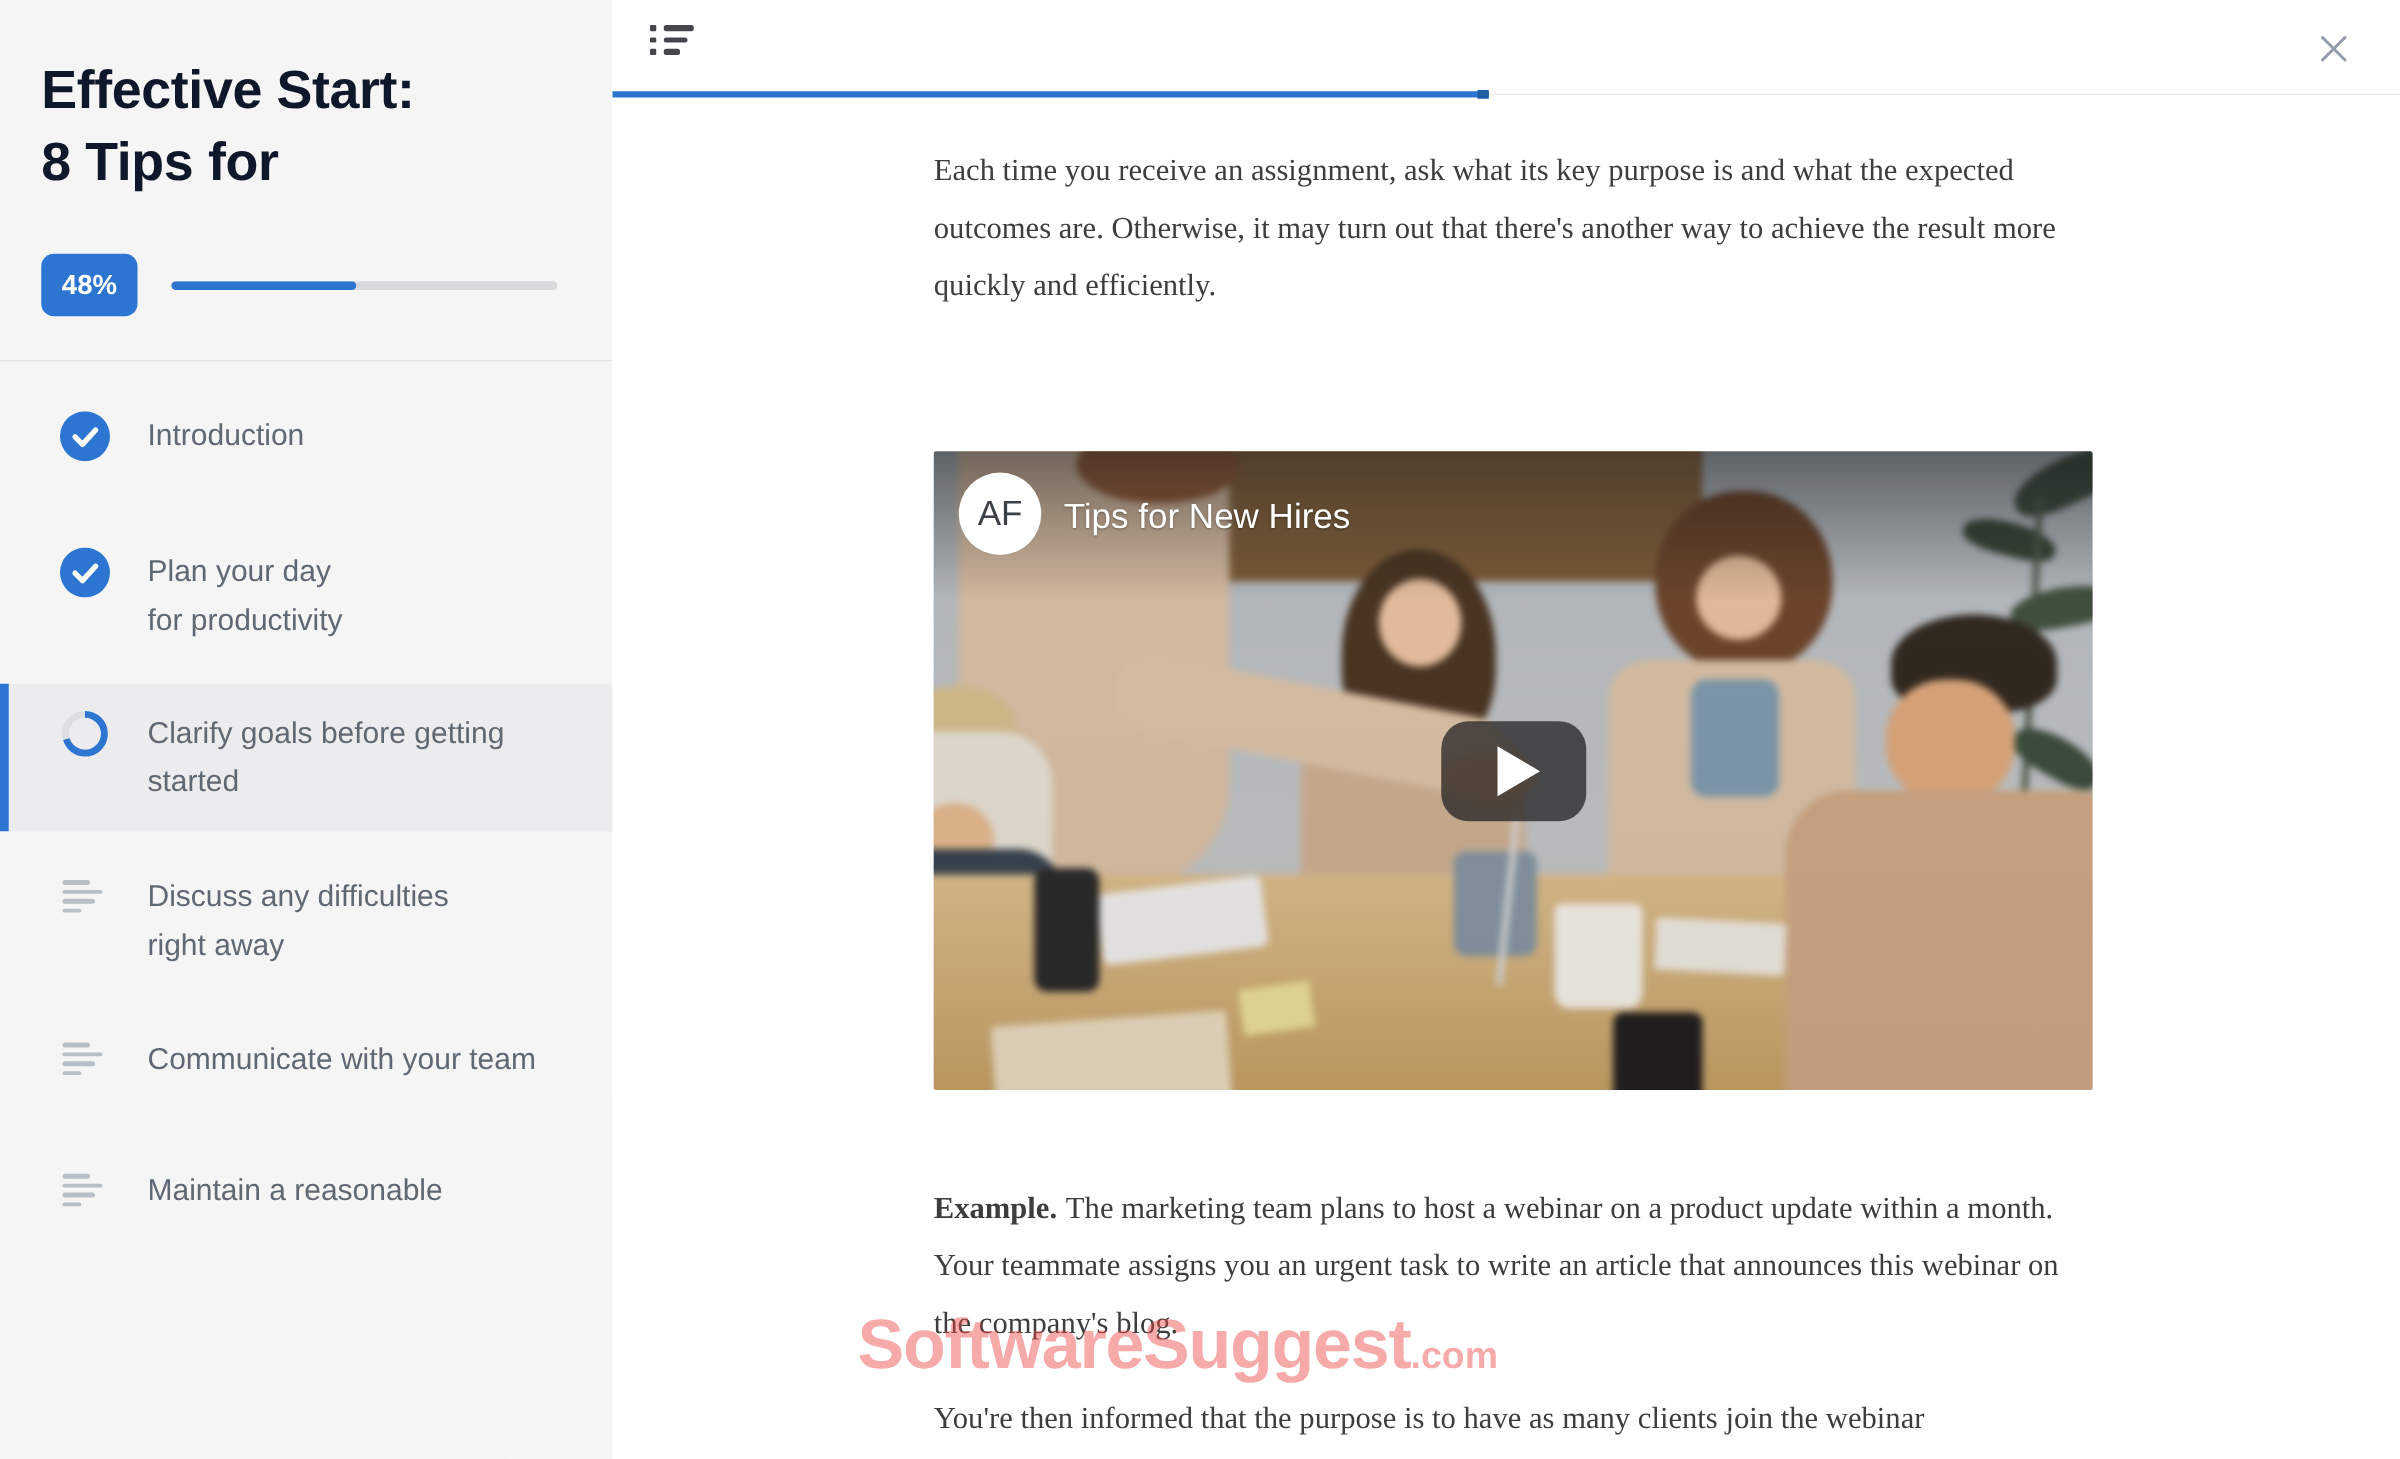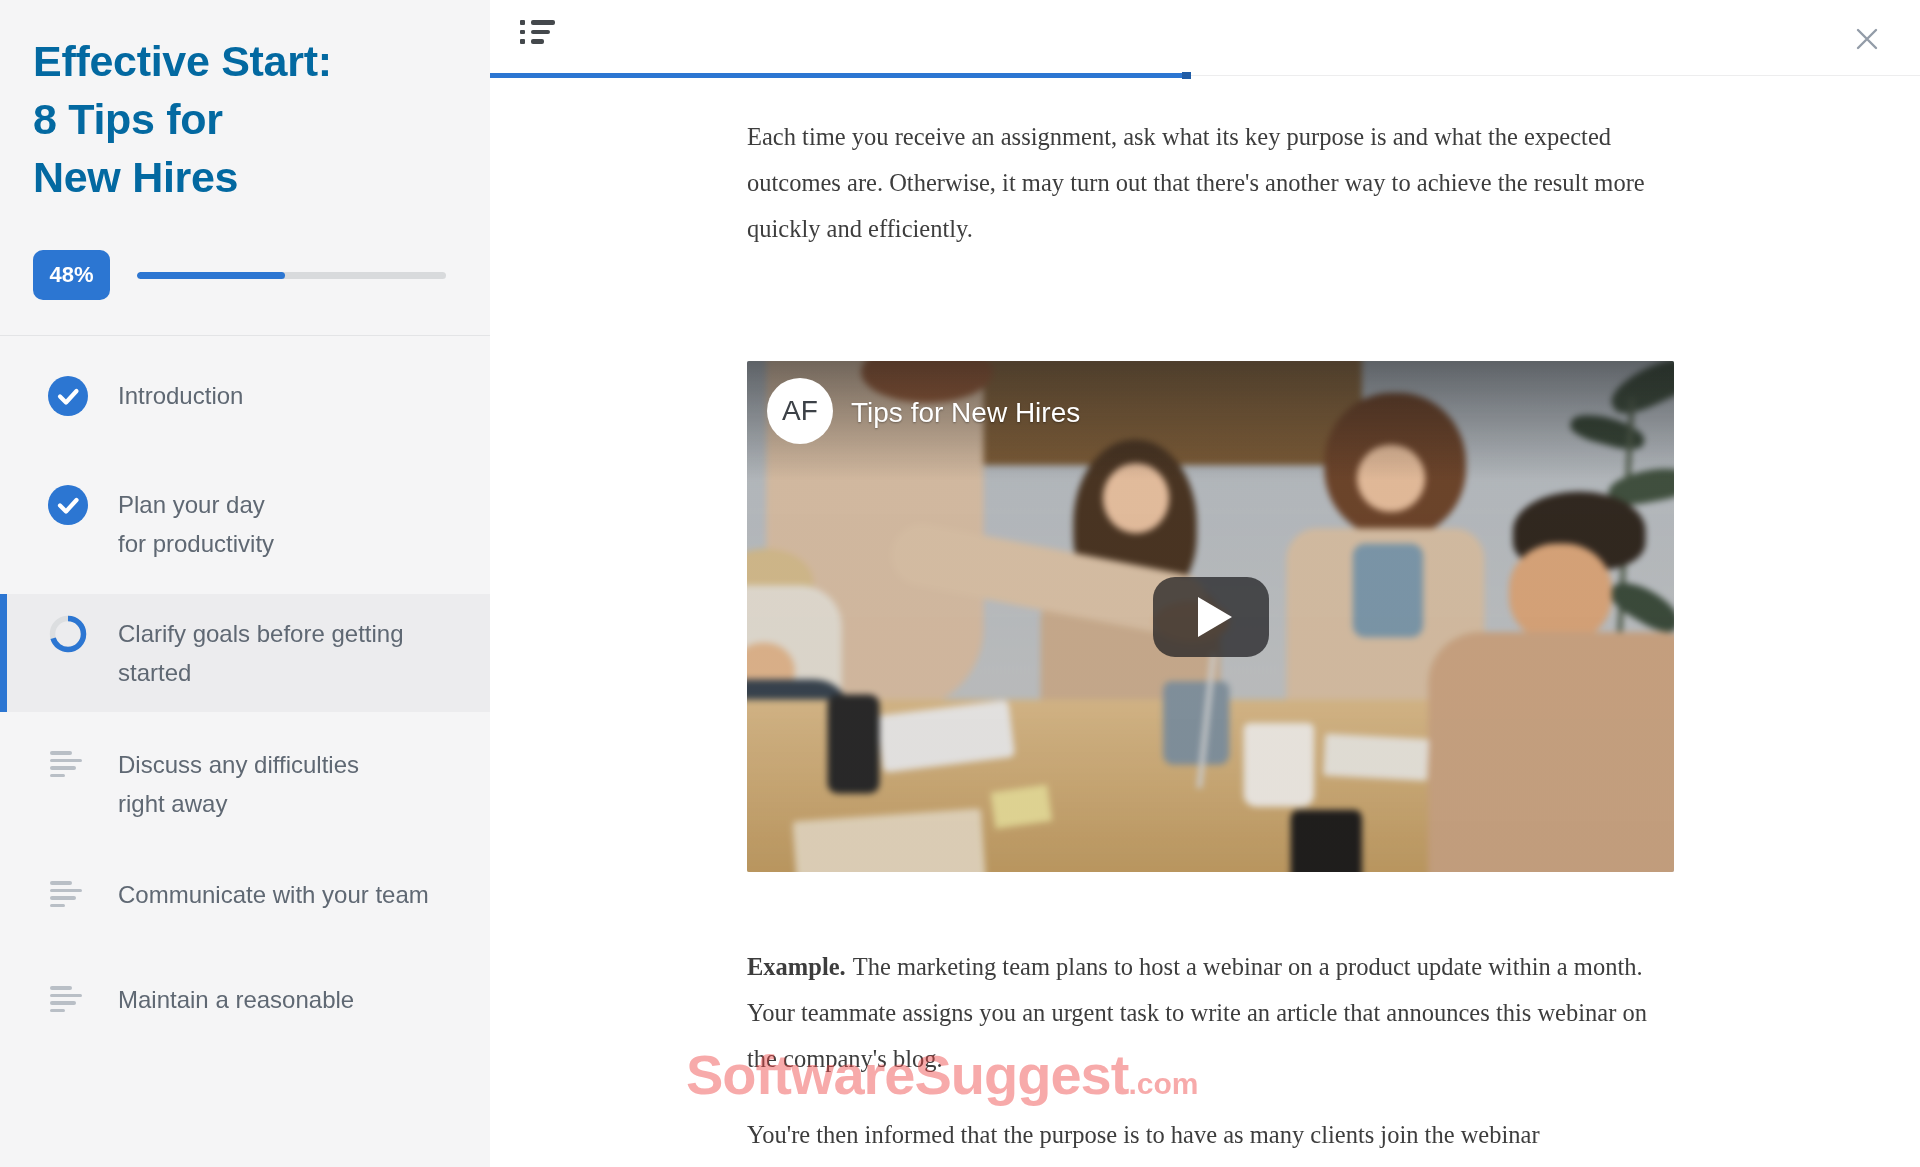--- a/index.html
+++ b/index.html
@@ -6,21 +6,21 @@
     --accent-blue:#2c76d2;
     --progress-track:#d8dadc;
     --sidebar-bg:#f5f5f6;
     --highlight-bg:#ececee;
   }
   *{box-sizing:border-box;margin:0;padding:0}
   html,body{width:1920px;height:1167px;overflow:hidden;background:#fff;
     font-family:"Liberation Sans",sans-serif;}
   
   .sidebar{position:absolute;left:0;top:0;width:490px;height:1167px;background:var(--sidebar-bg);}
-  .course-title{margin:32px 33px 0;font-size:43px;line-height:58px;font-weight:700;color:#0369a1;letter-spacing:-.3px}
+  .course-title{margin:43px 33px 0;font-size:43px;line-height:58px;font-weight:700;color:#0f172a;letter-spacing:-.3px}
   .course-title span{display:block}
   .progress-row{display:flex;align-items:center;margin:44px 44px 0 33px}
   .badge{width:77px;height:50px;border-radius:10px;background:var(--accent-blue);color:#fff;
     font-size:22px;font-weight:700;display:flex;align-items:center;justify-content:center;flex:none}
   .track{flex:1;height:7px;border-radius:4px;background:var(--progress-track);margin-left:27px;position:relative;overflow:hidden}
   .track-fill{position:absolute;left:0;top:0;bottom:0;border-radius:4px;background:var(--accent-blue);width:48%}
   .side-divider{height:1px;background:#e3e4e6;border:0;margin:35px 0 0}
   .items{display:block}
   .item{display:flex;align-items:flex-start;position:relative;padding:20px 30px 20px 48px}
   .item:nth-of-type(1){margin-top:20px}
@@ -119,21 +119,20 @@
     font-weight:700;font-size:56px;letter-spacing:-1px;white-space:nowrap}
   .watermark .wm-small{font-size:30px;letter-spacing:0}
 </style>
 </head>
 <body>
 
 <aside class="sidebar">
   <h1 class="course-title">
     <span>Effective Start:</span>
     <span>8 Tips for</span>
-    <span>New Hires</span>
   </h1>
   <div class="progress-row">
     <span class="badge">48%</span>
     <span class="track">
       <span class="track-fill" style="width: 48%;"></span>
     </span>
   </div>
   <div class="side-divider"></div>
   <nav class="items">
 

